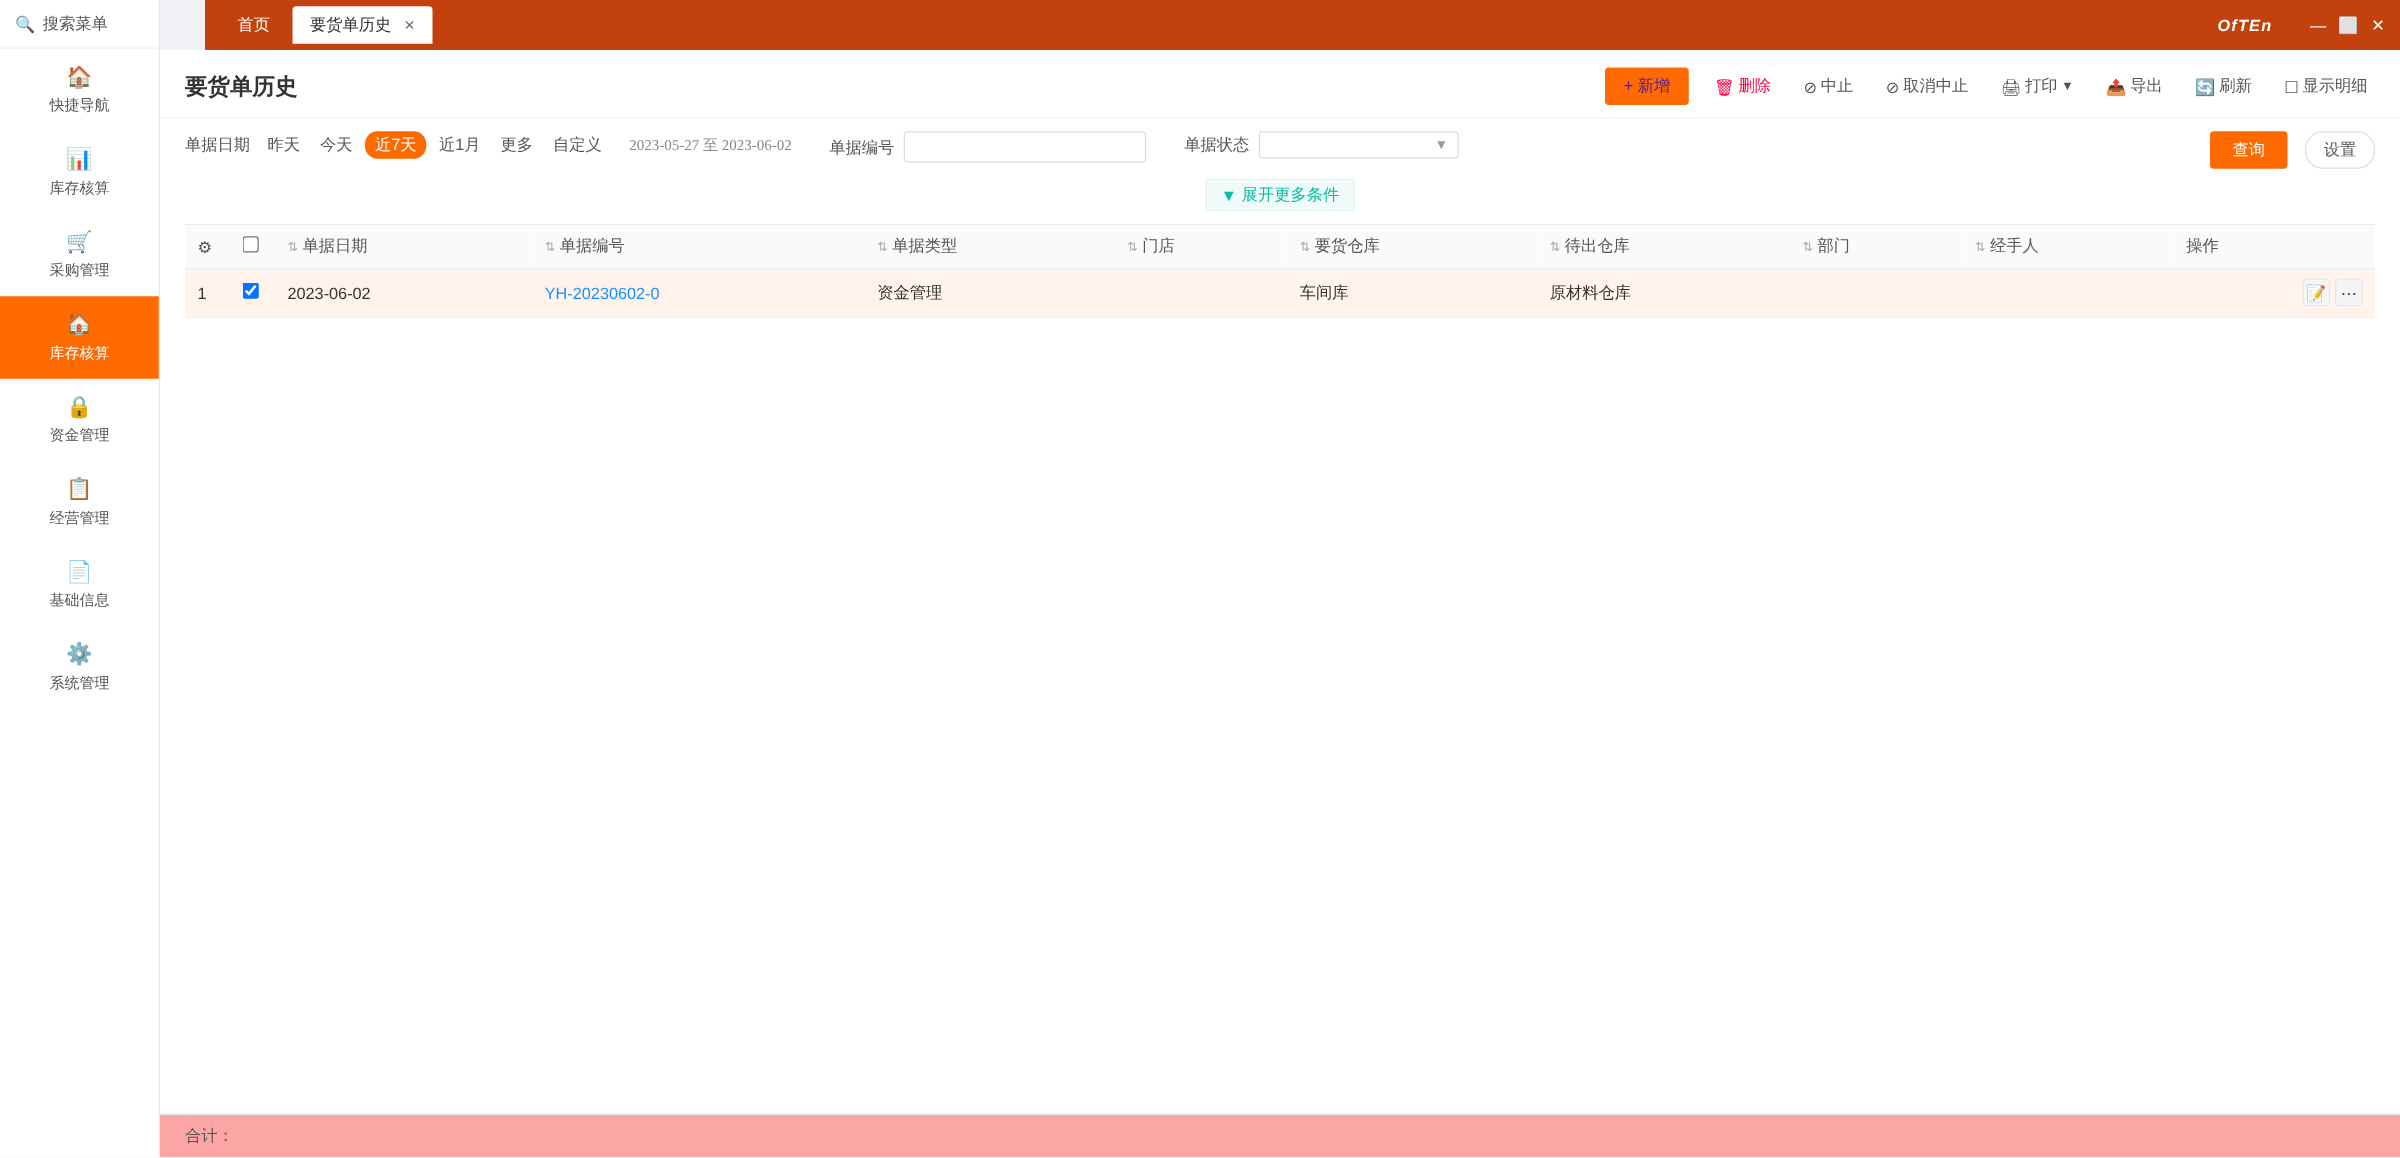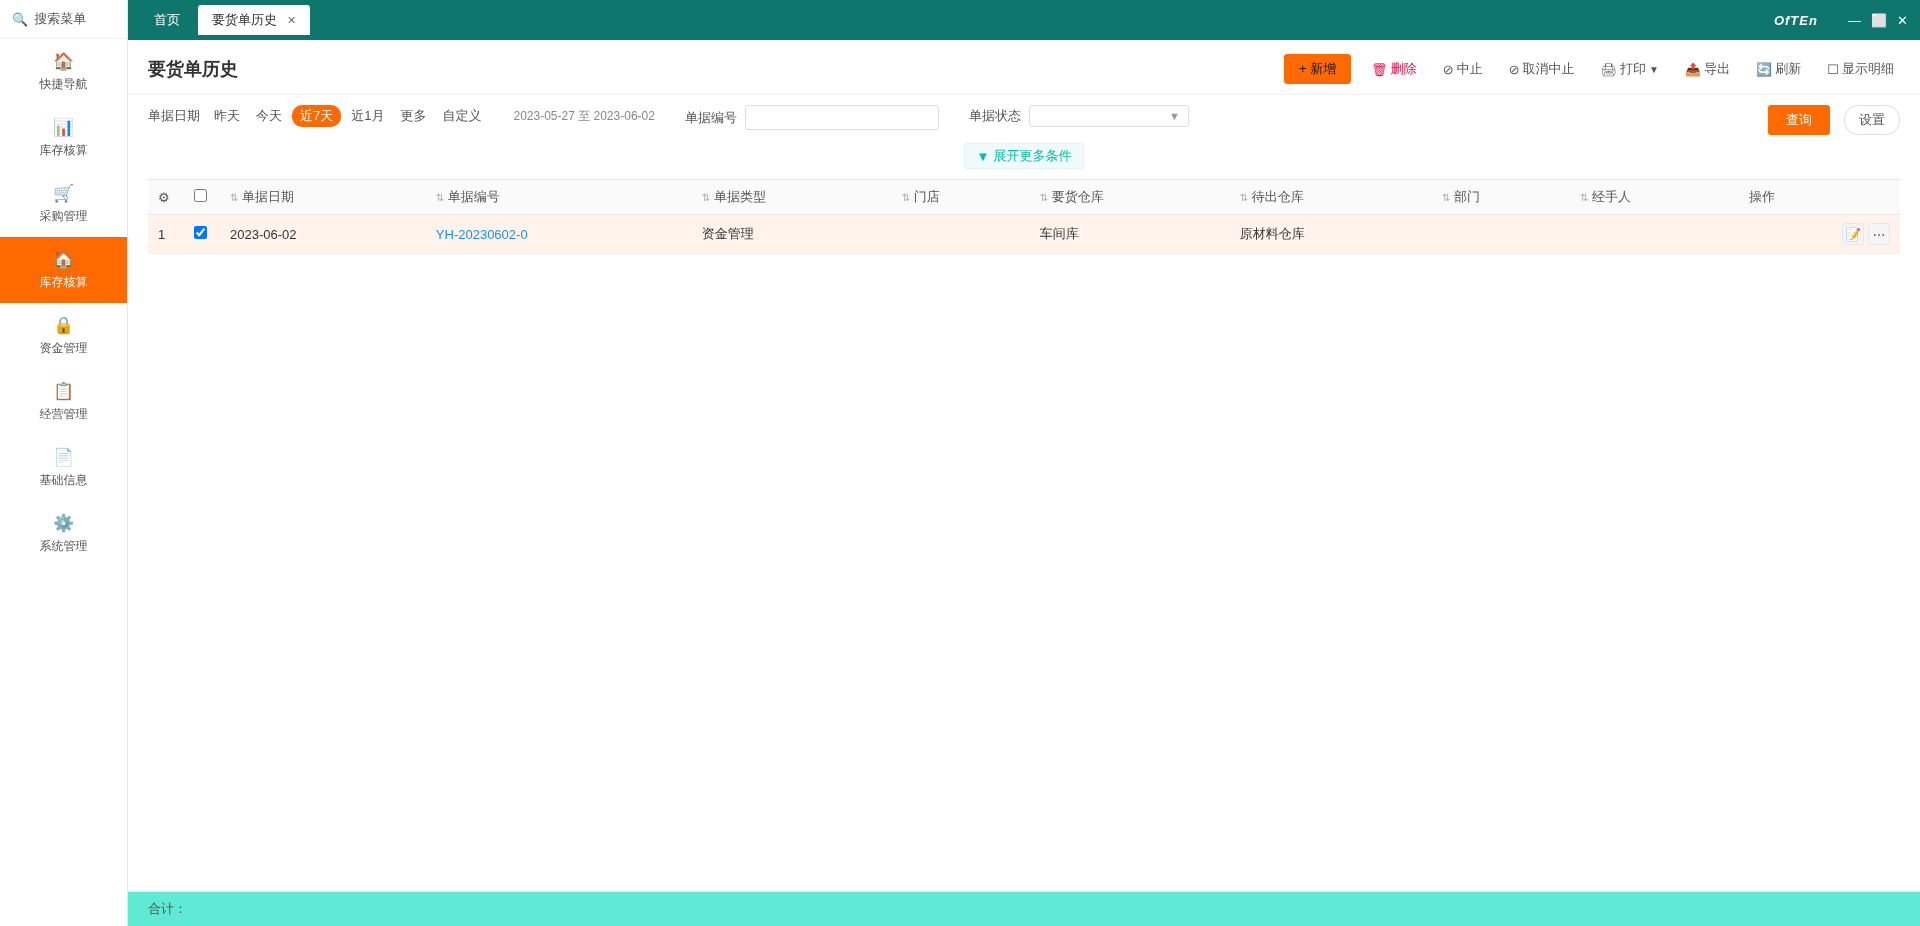--- a/index.html
+++ b/index.html
@@ -6,34 +6,34 @@
     body { font-family: 'Microsoft YaHei', Arial, sans-serif; font-size: 13px; background: #f0f2f5; overflow: hidden; }
 
     
     .app-container { display: flex; height: 926px; width: 1920px; }
 
     
     .sidebar { width: 128px; background: #fff; display: flex; flex-direction: column; border-right: 1px solid #e8e8e8; flex-shrink: 0; }
 
     
     .main-area { flex: 1; display: flex; flex-direction: column; overflow: hidden; }
-    .top-bar { background: #0f766e; height: 40px; display: flex; align-items: center; padding: 0 12px; gap: 4px; }
+    .top-bar { background: #c2410c; height: 40px; display: flex; align-items: center; padding: 0 12px; gap: 4px; margin-left: 36px; }
     .tab-item { padding: 6px 14px; font-size: 13px; color: #fff; cursor: pointer; border-radius: 3px 3px 0 0; display: flex; align-items: center; gap: 6px; }
     .tab-item.active { background: #fff; color: #333; }
     .tab-close { font-size: 11px; margin-left: 4px; cursor: pointer; opacity: 0.7; }
     .top-bar-right { margin-left: auto; display: flex; align-items: center; gap: 10px; color: #fff; font-size: 13px; }
     .top-bar-right span { cursor: pointer; }
 
     
     .content-area { flex: 1; background: #fff; overflow: hidden; display: flex; flex-direction: column; }
     .page-header { padding: 14px 20px 10px 20px; display: flex; align-items: center; justify-content: space-between; border-bottom: 1px solid #f0f0f0; }
     .page-title { font-size: 18px; font-weight: bold; color: #333; }
     .toolbar { display: flex; align-items: center; gap: 14px; }
     .toolbar-btn { display: flex; align-items: center; gap: 3px; font-size: 13px; color: #555; cursor: pointer; padding: 4px 6px; border-radius: 3px; }
-    .toolbar-btn.primary { background: #ff6a00; color: #0f172a; border: 1px solid #ff6a00; padding: 5px 14px; border-radius: 3px; }
+    .toolbar-btn.primary { background: #ff6a00; color: #4c1d95; border: 1px solid #ff6a00; padding: 5px 14px; border-radius: 3px; }
     .toolbar-btn.danger { color: #f04; }
     .filter-label { color: #555; font-size: 13px; white-space: nowrap; }
     .date-filters { display: flex; align-items: center; gap: 4px; }
     .date-btn { padding: 2px 6px; cursor: pointer; color: #555; font-size: 13px; border-radius: 3px; }
     .date-btn.active { background: #ff6a00; color: #fff; border-radius: 10px; padding: 2px 8px; }
     .date-range { color: #888; font-size: 12px; margin-left: 4px; }
     .filter-input { border: 1px solid #ddd; border-radius: 3px; padding: 4px 8px; font-size: 13px; min-width: 160px; outline: none; }
     .expand-more { display: flex; align-items: center; justify-content: center; margin-top: 8px; }
     .expand-btn { display: flex; align-items: center; gap: 4px; color: #00bfa5; font-size: 13px; cursor: pointer; border: 1px solid #e0f5f0; padding: 3px 12px; border-radius: 3px; background: #f0faf8; }
     .query-btn { background: #ff6a00; color: #fff; border: none; padding: 6px 18px; border-radius: 3px; cursor: pointer; font-size: 13px; }
@@ -44,21 +44,21 @@
     .data-table { width: 100%; border-collapse: collapse; }
     .data-table th { background: #fafafa; border-bottom: 1px solid #e8e8e8; border-top: 1px solid #e8e8e8; padding: 8px 10px; text-align: left; color: #555; font-weight: normal; font-size: 13px; white-space: nowrap; position: sticky; top: 0; z-index: 1; }
     .data-table td { padding: 8px 10px; border-bottom: 1px solid #f0f0f0; color: #333; font-size: 13px; }
     .data-table tr.selected td { background: #fff3eb; }
     .col-settings { width: 36px; text-align: center; }
     .col-checkbox { width: 36px; text-align: center; }
     .link-text { color: #1890ff; cursor: pointer; text-decoration: none; }
     .row-action-btn { display: inline-flex; align-items: center; justify-content: center; width: 22px; height: 22px; border-radius: 3px; cursor: pointer; background: #f5f5f5; border: 1px solid #e8e8e8; font-size: 13px; }
 
     
-    .table-footer { border-top: 1px solid #e8e8e8; padding: 8px 20px; background: #5eead4; display: flex; align-items: center; }
+    .table-footer { border-top: 1px solid #e8e8e8; padding: 8px 20px; background: #fca5a5; display: flex; align-items: center; }
     .footer-sum { color: #555; font-size: 13px; }
 
     
     .pagination-bar { border-top: 1px solid #e8e8e8; padding: 8px 20px; display: flex; align-items: center; justify-content: flex-end; gap: 8px; background: #fff; }
     .page-size-label { color: #555; font-size: 13px; }
     .page-size-select { border: 1px solid #ddd; border-radius: 3px; padding: 2px 6px; font-size: 13px; }
     .page-nav-btn { display: inline-flex; align-items: center; justify-content: center; width: 26px; height: 26px; border: 1px solid #ddd; border-radius: 3px; cursor: pointer; background: #fff; color: #555; }
     .page-nav-btn.disabled { color: #ccc; cursor: not-allowed; }
     .page-input { border: 1px solid #ddd; border-radius: 3px; padding: 2px 6px; width: 40px; text-align: center; font-size: 13px; }
     .page-info { color: #555; font-size: 13px; }
@@ -181,21 +181,21 @@
           <div class="filter-col">
             <span class="filter-label">单据日期</span>
             <div class="date-filters">
               <span class="date-btn">昨天</span>
               <span class="date-btn">今天</span>
               <span class="date-btn active">近7天</span>
               <span class="date-btn">近1月</span>
               <span class="date-btn">更多</span>
               <span class="date-btn">自定义</span>
             </div>
-            <div style="margin-left:14px;">
+            <div style="margin-left:4px;font-family:Liberation Serif, serif;">
               <div class="date-range">2023-05-27 至 2023-06-02</div>
             </div>
           </div>
 
           <div class="filter-col">
             <span class="filter-label">单据编号</span>
             <input class="filter-input" type="text" style="">
           </div>
 
           <div class="filter-col">

